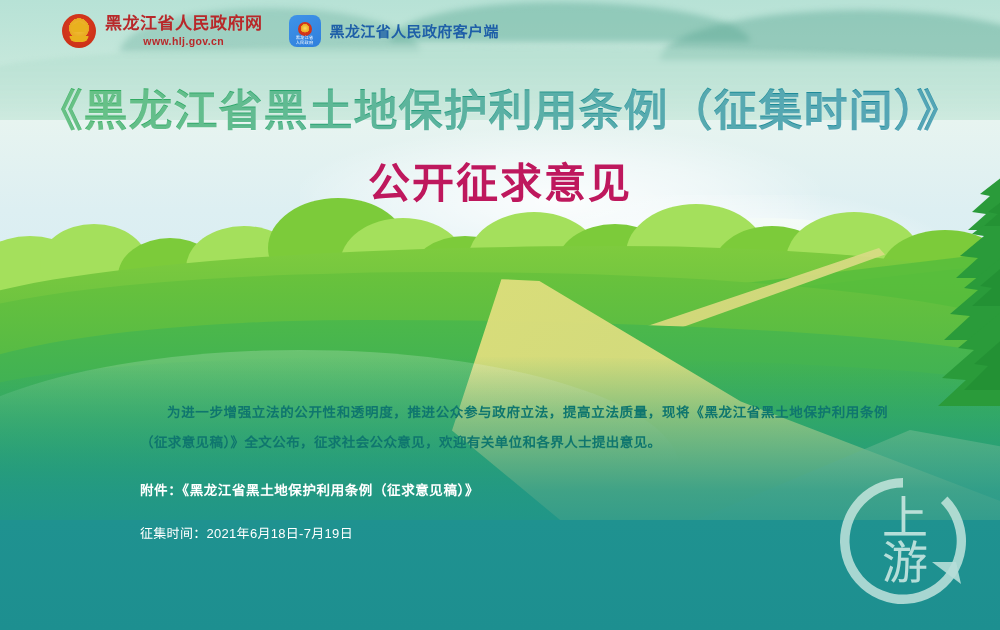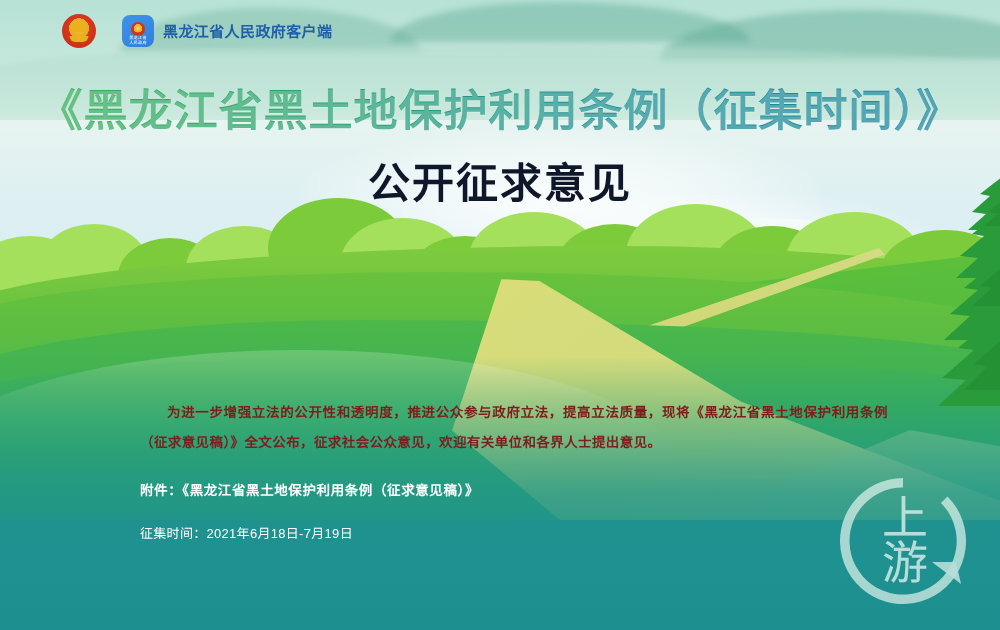--- a/index.html
+++ b/index.html
@@ -320,21 +320,21 @@
     background-clip: text;
     color: transparent;
     text-shadow: 0 1px 0 rgba(255,255,255,0.25);
     white-space: nowrap;
   }
   .title-sub {
     margin-top: 12px;
     font-size: 42px;
     font-weight: 700;
     letter-spacing: 2px;
-    color: #0f172a;
+    color: #be185d;
     text-shadow: 0 1px 2px rgba(255,255,255,0.35);
   }
 
   
   .note-wrap {
     position: absolute;
     left: 0; top: 366px;
     width: 1000px;
     z-index: 7;
     color: #ffffff;
@@ -349,21 +349,21 @@
     text-shadow: 0 1px 3px rgba(0,60,60,0.30);
   }
   .note-body {
     margin: 32px 112px 0 140px;
     font-family: "Liberation Serif", "DejaVu Serif", serif;
     font-size: 13.5px;
     font-weight: 700;
     line-height: 2.2;
     text-align: justify;
     text-indent: 27px;
-    color: #7f1d1d;
+    color: #0f766e;
     letter-spacing: .4px;
   }
   .note-attach {
     margin: 22px 0 0 140px;
     font-family: "Liberation Serif", "DejaVu Serif", serif;
     font-size: 13.5px;
     font-weight: 700;
     letter-spacing: .6px;
     color: #ffffff;
   }
@@ -461,20 +461,24 @@
         <path d="M78 96 L52 118 L64 120 L44 138 L78 138 Z"></path>
         <path d="M78 168 L46 196 L60 198 L36 222 L78 222 Z"></path>
       </g>
     </svg>
   </div>
 
   <div class="logo-bar">
 
     <div class="logo-group">
       <div class="emblem"></div>
+      <div class="logo-text">
+        <span class="logo-title">黑龙江省人民政府网</span>
+        <span class="logo-url">www.hlj.gov.cn</span>
+      </div>
     </div>
 
     <div class="logo-group">
       <div class="app-icon">
         <span class="mini-emblem"></span>
         <span class="mini-label">黑龙江省<br>人民政府</span>
       </div>
       <span class="app-name">黑龙江省人民政府客户端</span>
     </div>
   </div>

